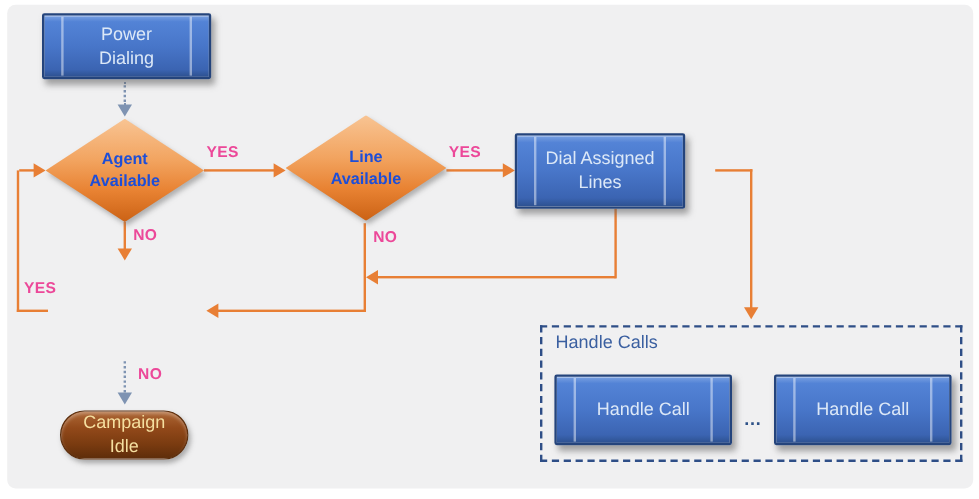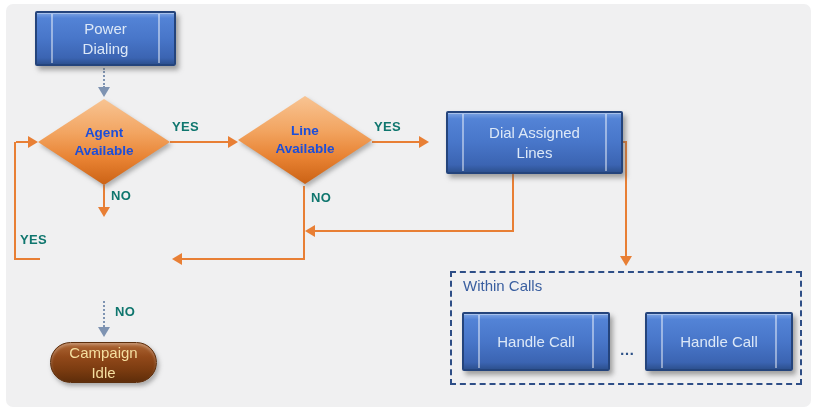--- a/index.html
+++ b/index.html
@@ -65,21 +65,21 @@
   
   .h-edge { position:absolute; height:2px; background:#E87F35; }
   .v-edge { position:absolute; width:2px;  background:#E87F35; }
   .dot-v  { position:absolute; width:0; border-left:2px dotted #7E93B2; }
   .ah { position:absolute; width:0; height:0; }
   .ah.r { border-top:6px solid transparent; border-bottom:6px solid transparent; border-left:10px solid #E87F35; }
   .ah.l { border-top:6px solid transparent; border-bottom:6px solid transparent; border-right:10px solid #E87F35; }
   .ah.d { border-left:6px solid transparent; border-right:6px solid transparent; border-top:10px solid #E87F35; }
   .ah.dg { border-left:6px solid transparent; border-right:6px solid transparent; border-top:10px solid #7E93B2; }
   .edge-label {
-    position:absolute; font-weight:bold; font-size:13px; color:#0f766e;
+    position:absolute; font-weight:bold; font-size:13px; color:#ec4899;
     letter-spacing:0.3px;
   }
 </style>
 </head>
 <body>
 
 <div class="canvas">
   <div class="panel"></div>
 
   <div class="h-edge" style="left:170px;top:141px;width:60px;"></div>
@@ -115,41 +115,41 @@
   <div class="ah dg" style="left:98px;top:327px;"></div>
 
   <div class="edge-label" style="left:172px;top:119px;">YES</div>
   <div class="edge-label" style="left:374px;top:119px;">YES</div>
   <div class="edge-label" style="left:111px;top:188px;">NO</div>
   <div class="edge-label" style="left:311px;top:190px;">NO</div>
   <div class="edge-label" style="left:20px;top:232px;">YES</div>
   <div class="edge-label" style="left:115px;top:304px;">NO</div>
 
   <div class="group" style="left:450px;top:271px;width:352px;height:114px;">
-    <div class="group-title">Within Calls</div>
+    <div class="group-title">Handle Calls</div>
   </div>
 
   <div class="process" style="left:35px;top:11px;width:141px;height:55px;">
     <span>Power
 Dialing</span>
   </div>
 
   <div class="diamond-wrap" style="left:38px;top:99px;width:132px;height:86px;">
     <div class="diamond"></div>
     <div class="diamond-label">Agent
 Available</div>
   </div>
 
   <div class="diamond-wrap" style="left:238px;top:96px;width:134px;height:88px;">
     <div class="diamond"></div>
     <div class="diamond-label">Line
 Available</div>
   </div>
 
-  <div class="process" style="left:429px;top:111px;width:177px;height:63px;margin-left:17px;">
+  <div class="process" style="left:429px;top:111px;width:142px;height:63px;">
     <span>Dial Assigned
 Lines</span>
   </div>
 
 
   <div class="terminator" style="left:50px;top:342px;width:107px;height:41px;">
     <span>Campaign
 Idle</span>
   </div>
 

